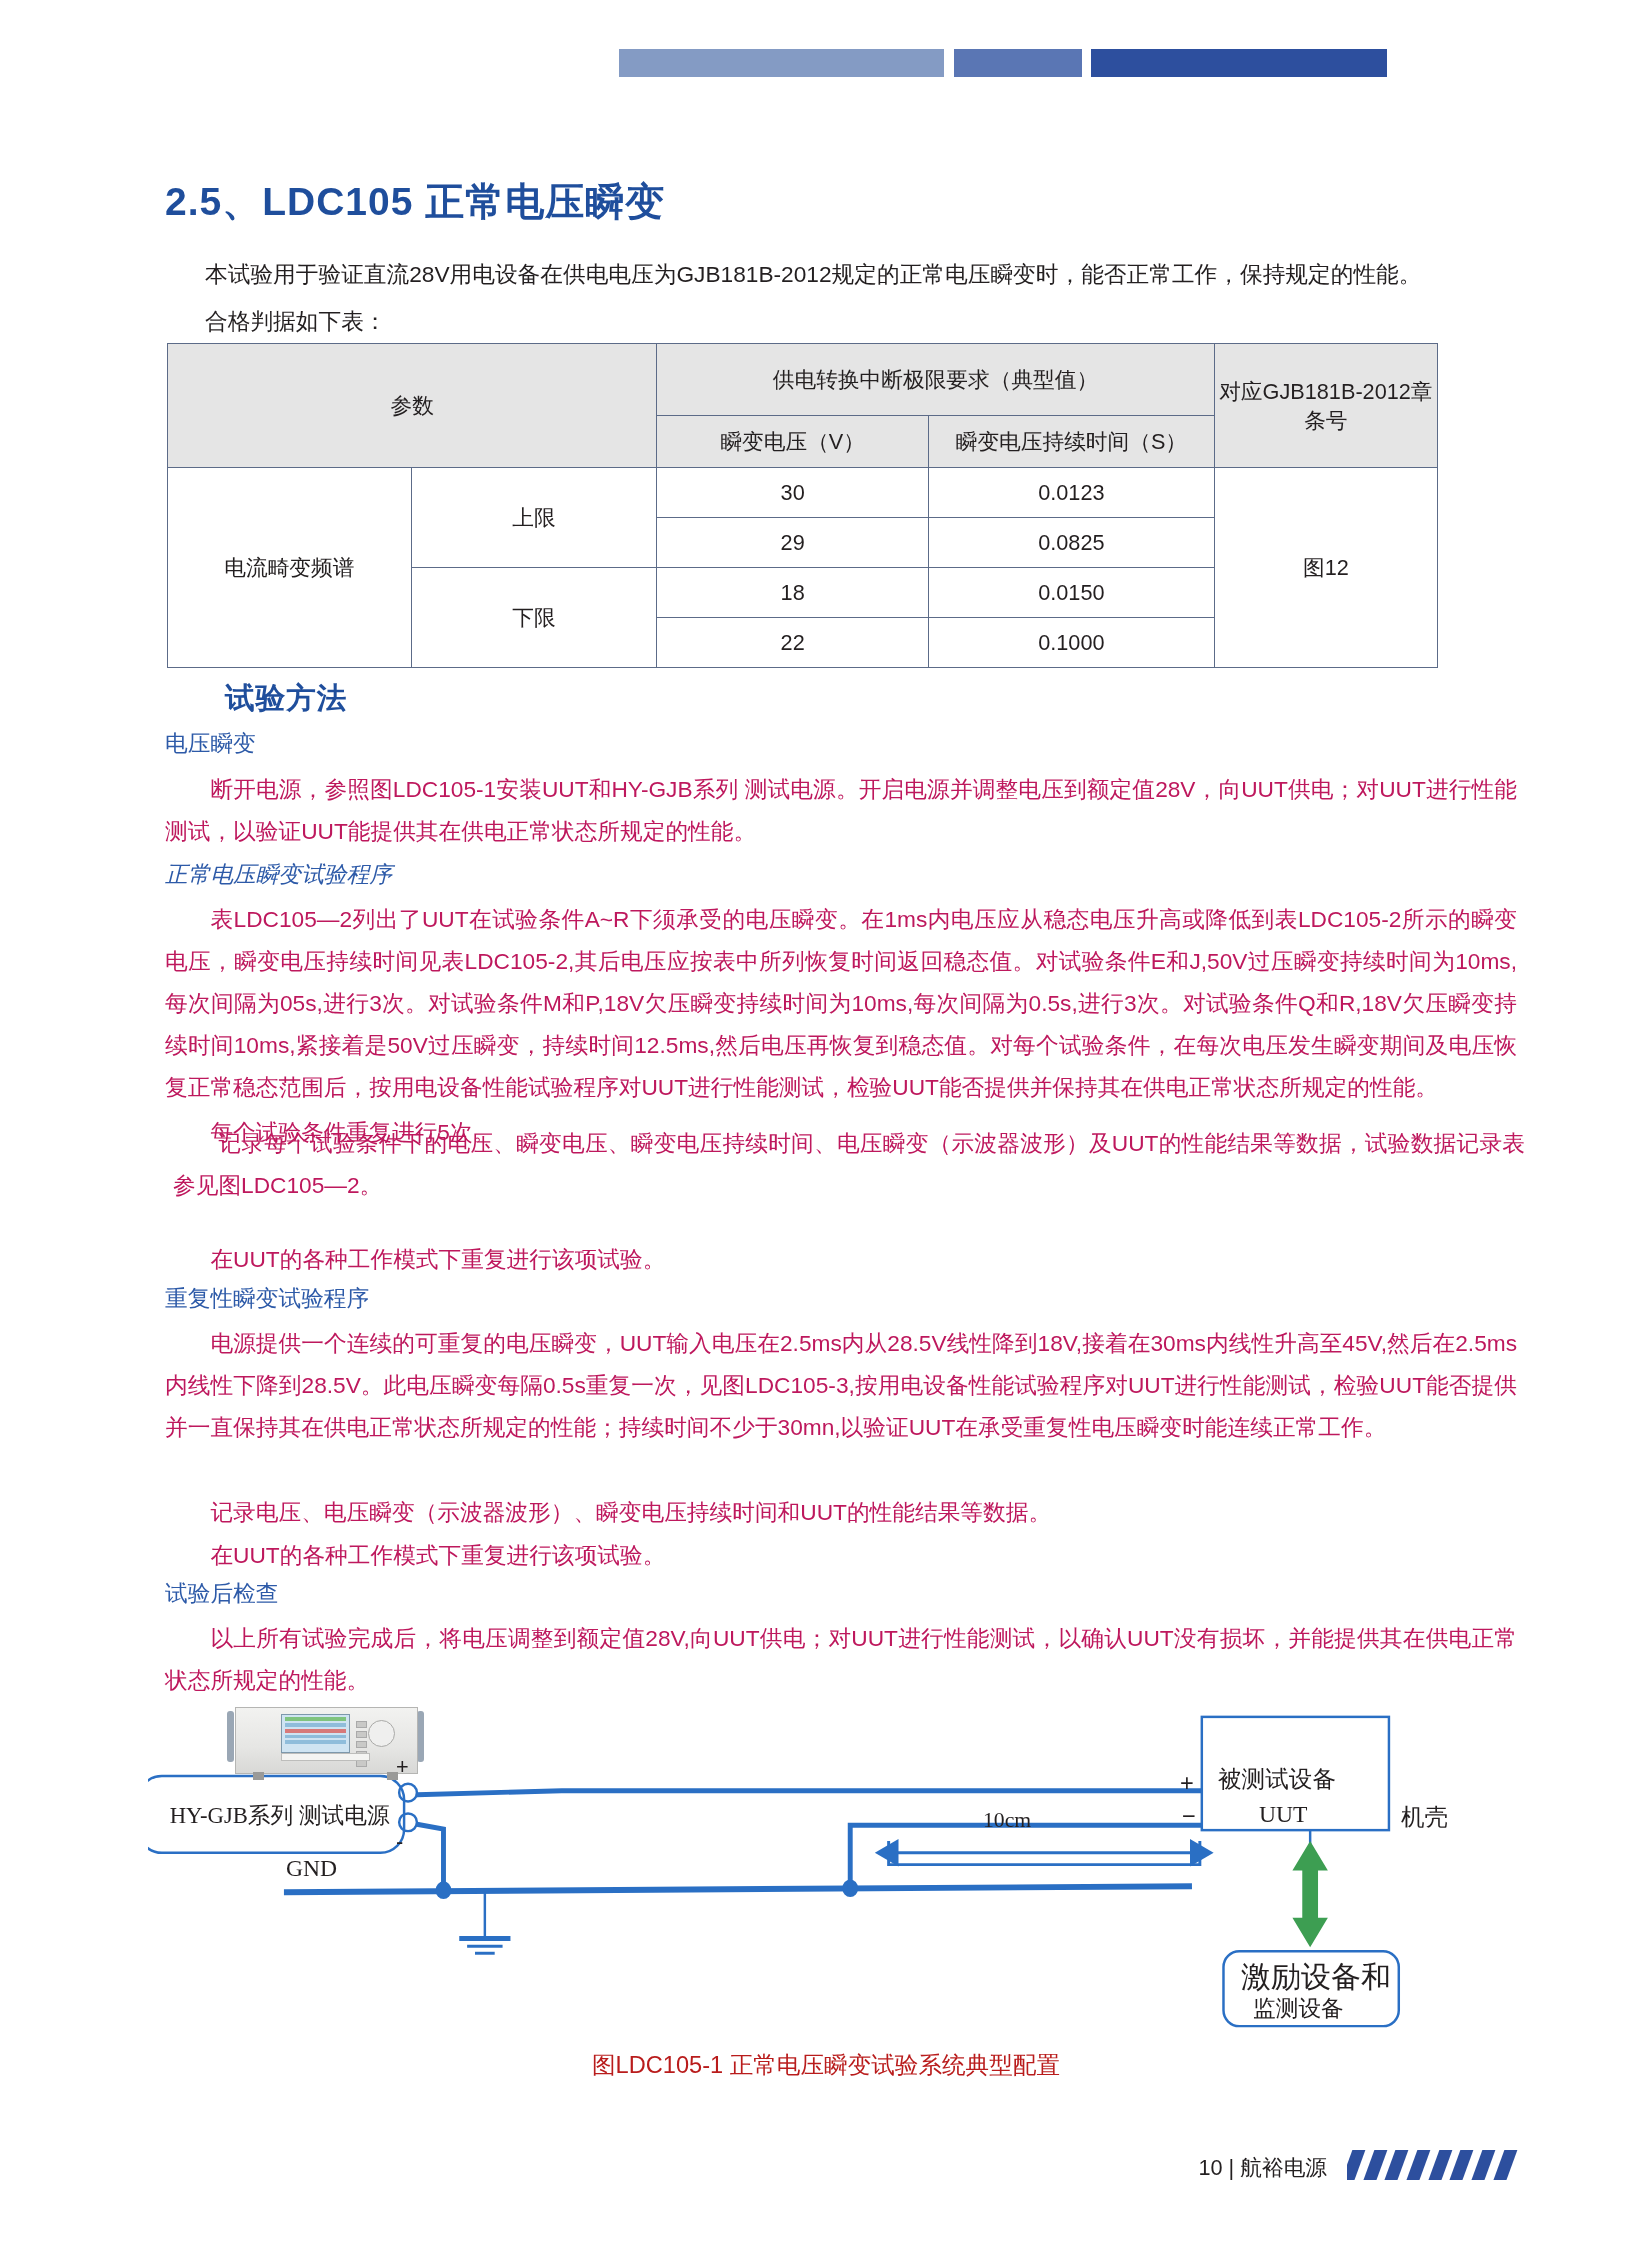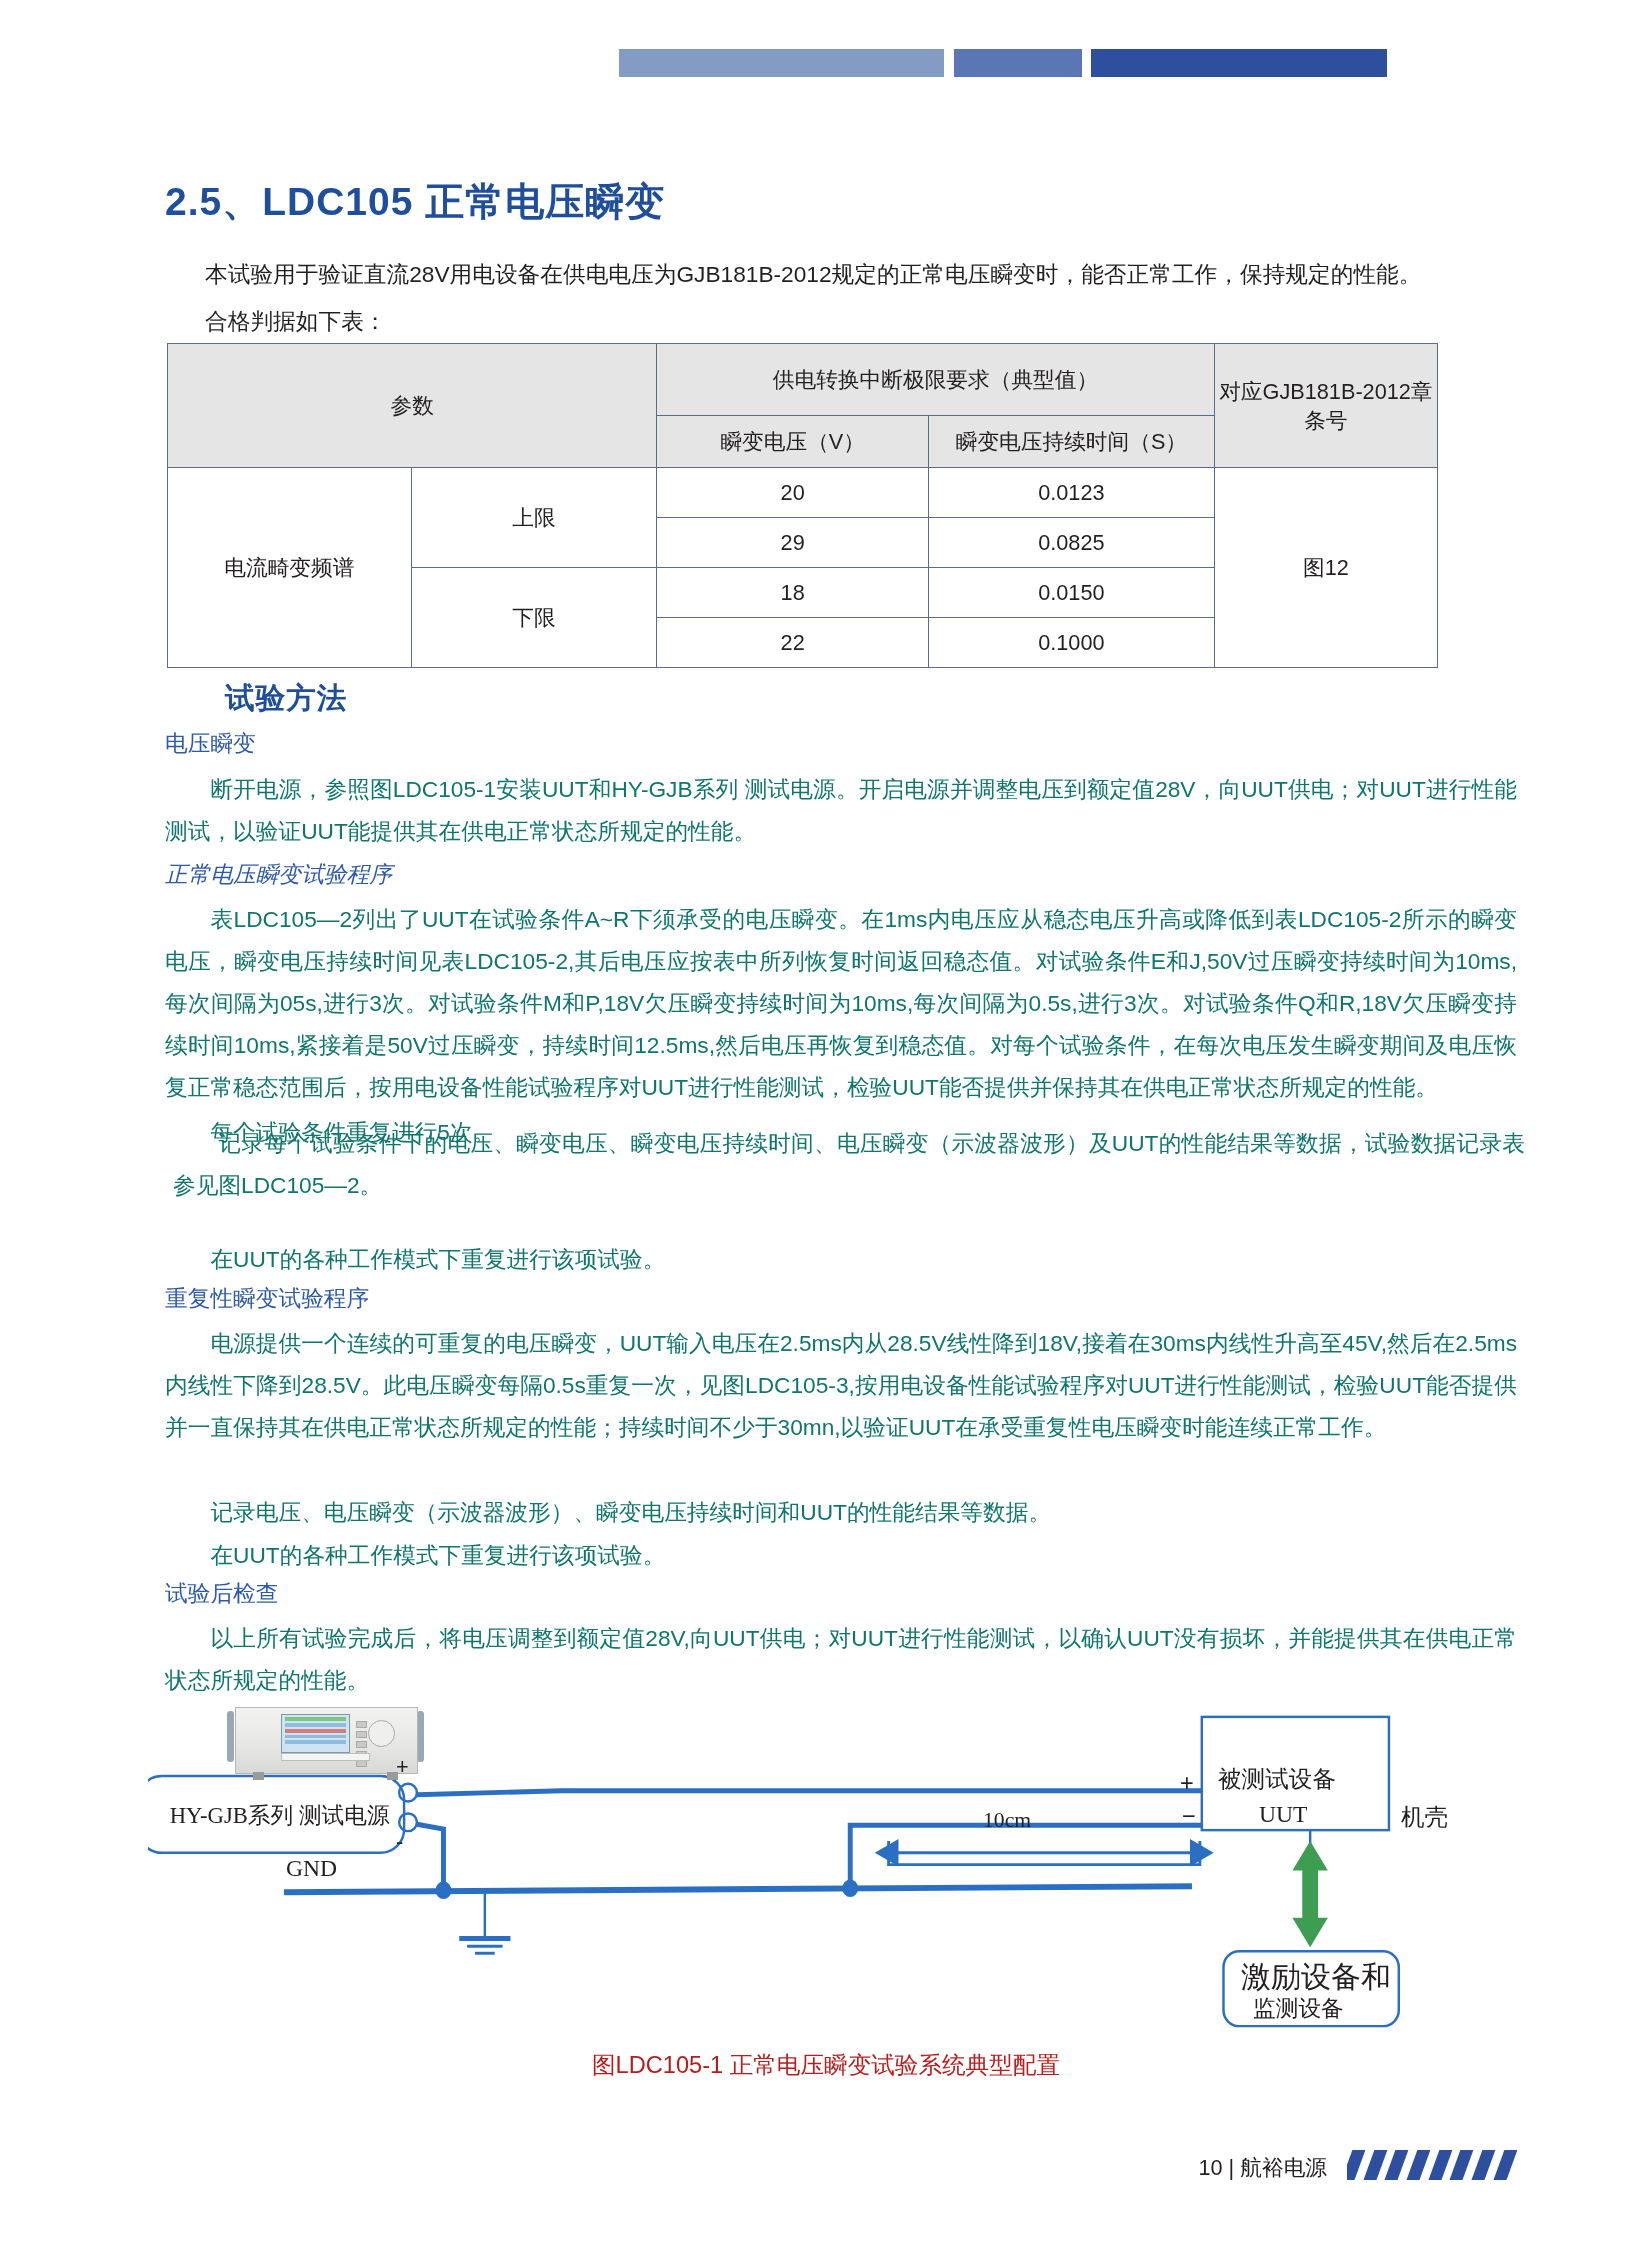--- a/index.html
+++ b/index.html
@@ -70,21 +70,21 @@
   
   .sublabel {
     position:absolute; left:165px;
     font-size:22.7px; color:#2d5aa8; font-weight:normal;
     white-space:nowrap;
   }
 
   
   .para {
     position:absolute; left:165px; width:1352px;
-    font-size:22.7px; line-height:42px; color:#0f766e;
+    font-size:22.7px; line-height:42px; color:#be185d;
     text-align:justify;
   }
   .para.indent { text-indent:2em; }
 
   
   .diagram { position:absolute; left:148px; top:1709px; width:1369px; height:325px; }
   .fig-caption {
     position:absolute; left:0; top:2049px; width:1652px;
     text-align:center; font-size:23.6px; color:#b91c1c;
   }
@@ -179,21 +179,21 @@
       <td class="hd c-ref" rowspan="2">对应GJB181B-2012章条号</td>
     </tr>
     <tr>
       <td class="hd hrow2 c-volt">瞬变电压（V）</td>
       <td class="hd hrow2 c-dur">瞬变电压持续时间（S）</td>
     </tr>
 
     <tr>
       <td class="dcell c-param" rowspan="4">电流畸变频谱</td>
       <td class="dcell c-limit" rowspan="2">上限</td>
-      <td class="dcell c-volt">20</td>
+      <td class="dcell c-volt">30</td>
       <td class="dcell c-dur">0.0123</td>
       <td class="dcell c-ref" rowspan="4">图12</td>
     </tr>
     <tr>
       <td class="dcell c-volt">29</td>
       <td class="dcell c-dur">0.0825</td>
     </tr>
     <tr>
       <td class="dcell c-limit" rowspan="2">下限</td>
       <td class="dcell c-volt">18</td>

